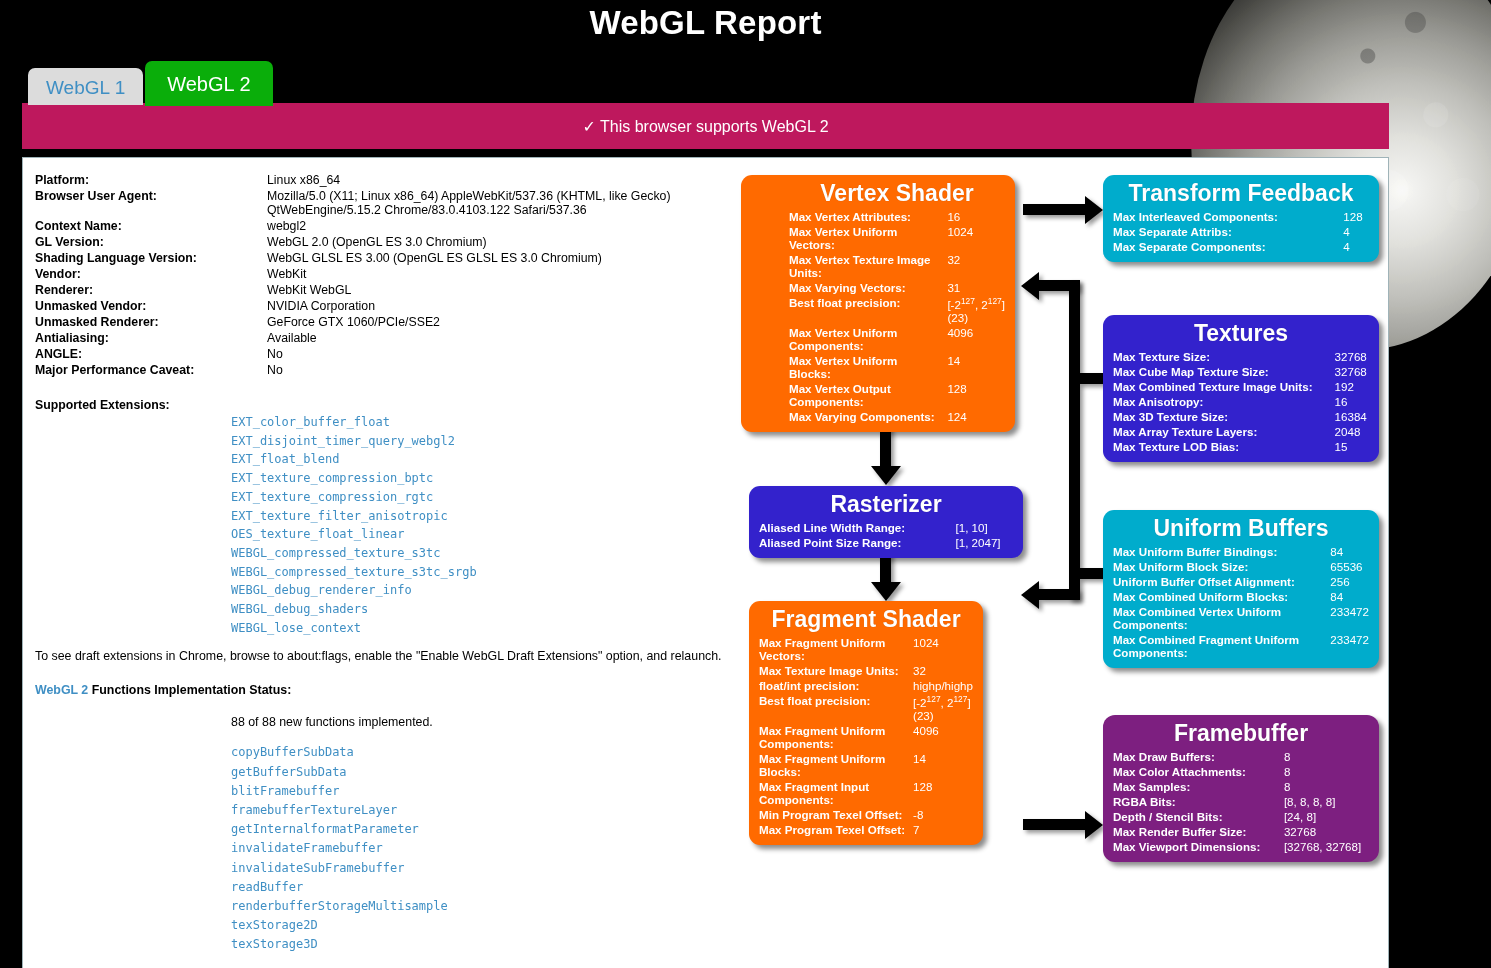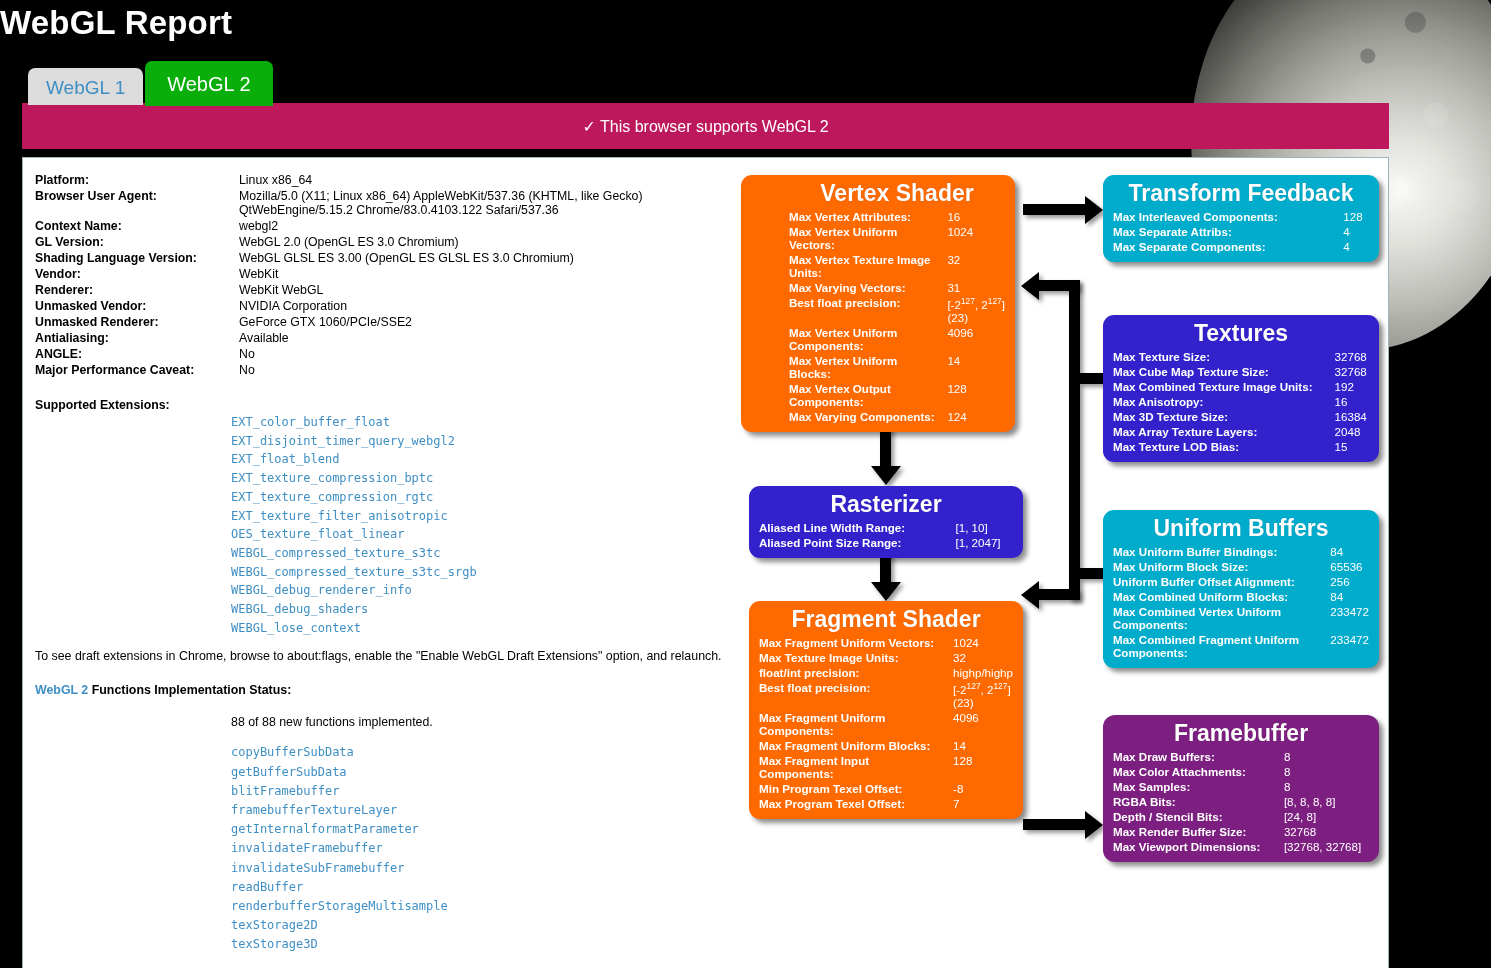--- a/index.html
+++ b/index.html
@@ -32,21 +32,21 @@
       radial-gradient(circle at 72% 44%, rgba(255,255,255,.18) 0 12px, transparent 13px),
       radial-gradient(circle at 58% 62%, rgba(255,255,255,.22) 0 20px, transparent 21px),
       radial-gradient(circle at 38% 66%, rgba(70,70,70,.4) 0 9px, transparent 10px),
       radial-gradient(circle at 80% 63%, rgba(255,255,255,.12) 0 16px, transparent 17px),
       radial-gradient(circle at 49% 79%, rgba(255,255,255,.25) 0 18px, transparent 19px);
   }
 
   
   #page-title{
     position:absolute; top:0; left:0; width:1411px;
-    text-align:left; color:#fff;
+    text-align:center; color:#fff;
     font-size:33px; font-weight:bold; letter-spacing:.2px;
     padding-top:4px;
   }
 
   
   #tabs{ position:absolute; top:61px; left:28px; display:flex; align-items:flex-end; z-index:6;justify-content:center; }
   .tab{
     border-radius:7px 7px 0 0;
     padding:10px 18px 9px 18px;
     font-size:19px; line-height:1;
@@ -71,21 +71,21 @@
     width:1367px; height:830px;
     background:#fff;
     border:1px solid #9fb3b8;
     overflow:hidden;
   }
 
   
   #info-column{ position:absolute; left:12px; top:14px; width:690px; }
   table.info{ border-collapse:collapse; font-size:12.3px; color:#000; }
   table.info td{ vertical-align:top; padding:1px 0; }
-  td.k{ font-weight:bold; width:204px; padding-right:8px; white-space:nowrap; }
+  td.k{ font-weight:bold; width:232px; padding-right:8px; white-space:nowrap; }
   td.v{ font-weight:normal; }
 
   .list-block{ margin-top:19px; }
   .mono-list{ font-family:"DejaVu Sans Mono", monospace; font-size:12px; color:#3f8fc4; line-height:18.7px; padding-left:196px; }
   .mono-list div{ cursor:default; }
 
   .note{ font-size:12.4px; color:#000; margin-top:12px; }
   .fn-head{ font-size:12.4px; font-weight:bold; color:#000; margin-top:20px; }
   .fn-head .wg2{ color:#3f8fc4; font-weight:bold; }
   .fn-count{ font-size:12.4px; color:#000; padding-left:196px; margin-top:18px; }
@@ -109,21 +109,21 @@
   .node td.nv{ font-weight:normal; white-space:nowrap; }
   sup{ font-size:8.4px; }
 
   .orange{ background:#ff6a00; }
   .blue{ background:#3322cc; }
   .cyan{ background:#00accc; }
   .purple{ background:#7d1f80;border-radius:12px; }
 
   #node-vertex{ left:18px; top:17px; width:274px;padding-left:48px; }
   #node-raster{ left:26px; top:328px; width:274px; }
-  #node-fragment{ left:26px; top:443px; width:274px; }
+  #node-fragment{ left:26px; top:443px; width:234px; }
   #node-transform{ left:380px; top:17px; width:276px; }
   #node-textures{ left:380px; top:157px; width:276px; }
   #node-uniform{ left:380px; top:352px; width:276px; }
   #node-framebuffer{ left:380px; top:557px; width:276px; }
 
   
   .ar{ position:absolute; background:#000; z-index:2; filter:drop-shadow(3px 3px 2px rgba(0,0,0,.4)); }
   .ahead{ position:absolute; width:0; height:0; z-index:2; filter:drop-shadow(3px 3px 2px rgba(0,0,0,.4)); }
   .ahead.right{ border-top:14px solid transparent; border-bottom:14px solid transparent; border-left:18px solid #000; }
   .ahead.left{ border-top:14px solid transparent; border-bottom:14px solid transparent; border-right:18px solid #000; }

